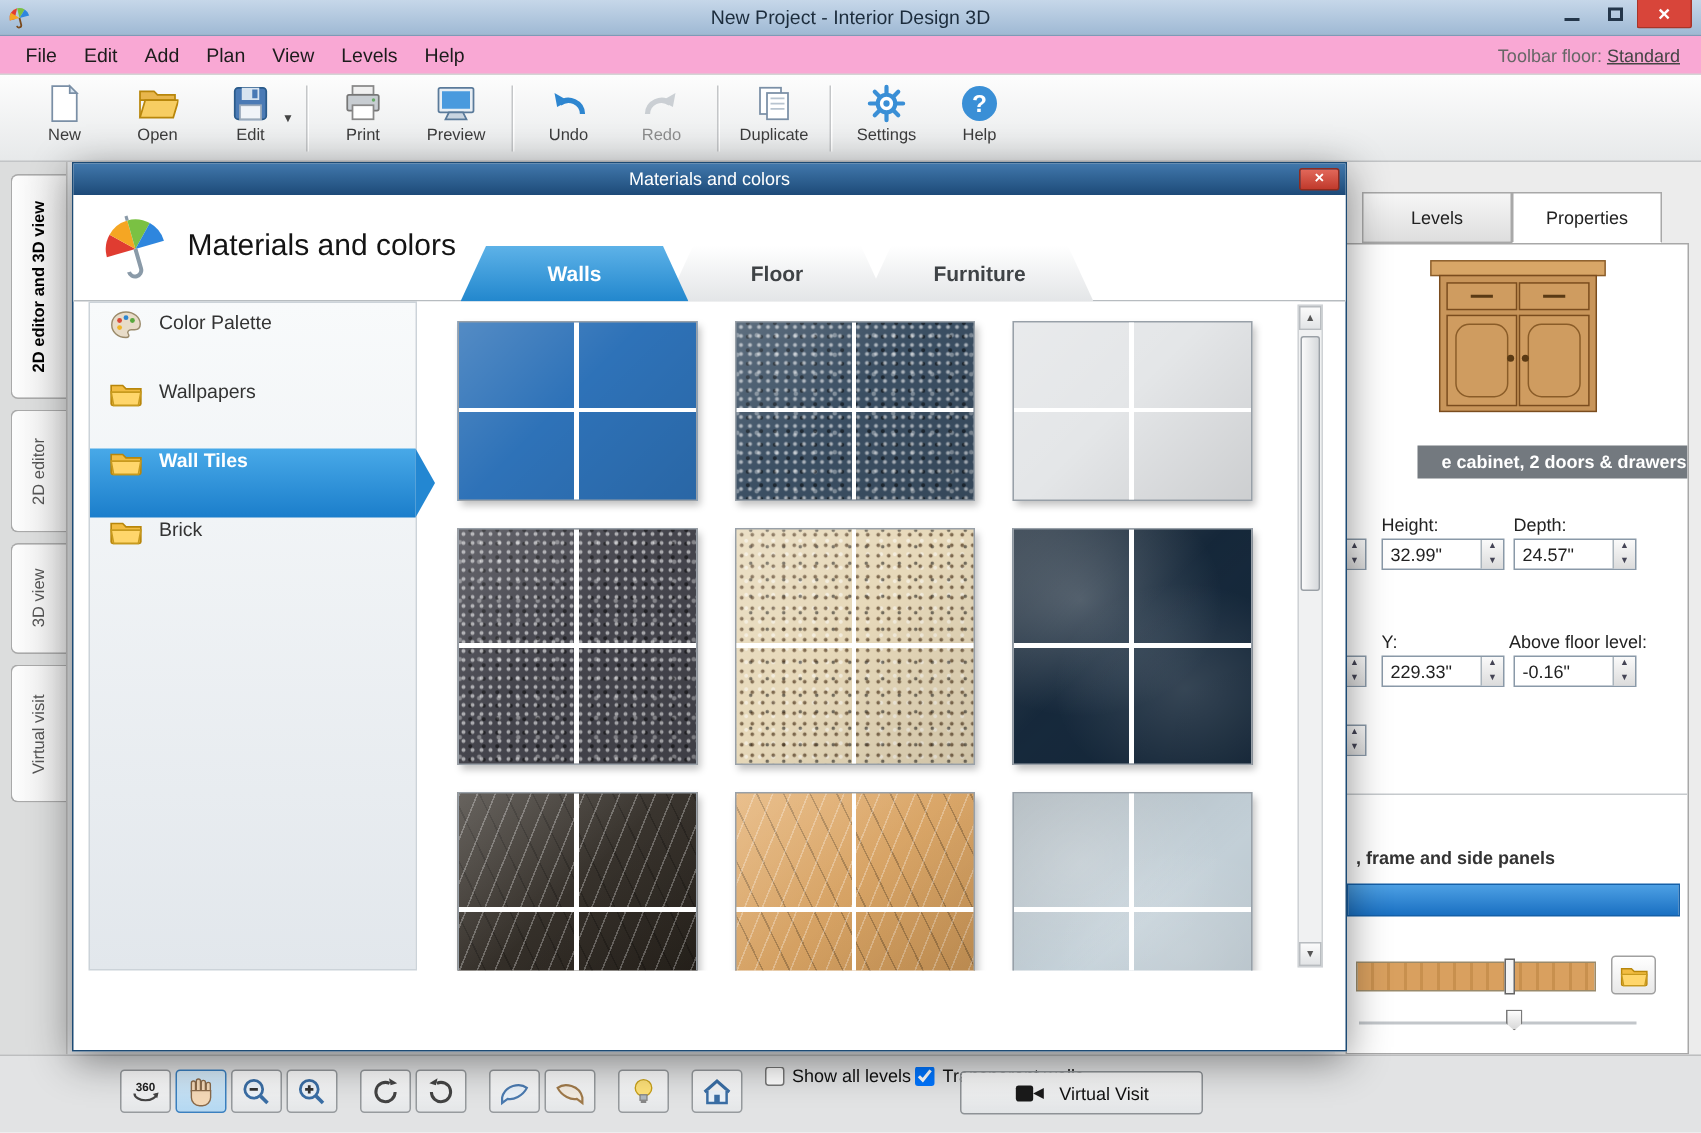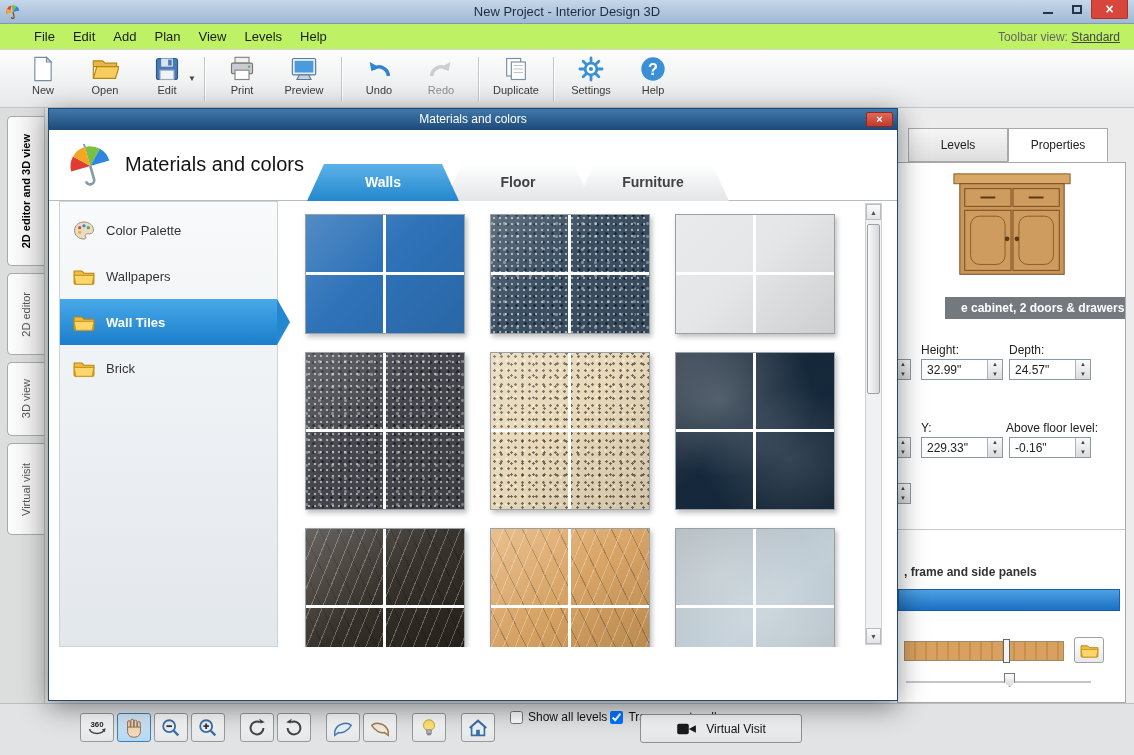--- a/index.html
+++ b/index.html
@@ -12,22 +12,22 @@
     display:flex; align-items:center; }
   .app-icon { margin-left:5px; width:16px; height:16px; }
   .win-title { position:absolute; left:0; right:0; text-align:center; font-size:13px; color:#1c2c3c; }
   .win-btns { margin-left:auto; display:flex; align-items:flex-start; height:100%; z-index:2; }
   .wbtn { width:29px; height:19px; display:flex; align-items:center; justify-content:center; cursor:default; }
   .wbtn .min-glyph { width:10px; border-bottom:2px solid #24364a; margin-top:6px; }
   .wbtn .max-glyph { width:10px; height:9px; border:2px solid #24364a; }
   .wbtn.close { width:37px; background:#d8453a; border:1px solid #a83428; border-top:none; color:#fff; font-size:14px; font-weight:bold; margin-right:6px; border-radius:0 0 2px 2px; }
 
   
-  .menubar { position:absolute; left:0; top:24px; right:0; height:26px; background:#bef264;
-    border-bottom:1px solid #d4d4d4; display:flex; align-items:center; padding-left:25px; font-size:13px; }
+  .menubar { position:absolute; left:0; top:24px; right:0; height:26px; background:#f9a8d4;
+    border-bottom:1px solid #d4d4d4; display:flex; align-items:center; padding-left:8px; font-size:13px; }
   .menu-item { padding:4px 9px; color:#1c1c1c; }
   .toolbar-view { margin-left:auto; margin-right:14px; color:#666; font-size:12px; }
   .toolbar-view a { color:#444; text-decoration:underline; }
 
   
   .toolbar { position:absolute; left:0; top:50px; right:0; height:58px;
     background:linear-gradient(#fdfdfd,#e7e9ea); border-bottom:1px solid #c2c4c6;
     display:flex; align-items:flex-start; padding:5px 0 0 12px; }
   .tool { width:62px; display:flex; flex-direction:column; align-items:center; gap:1px; font-size:11px; color:#3c3c3c; }
   .tool svg { width:28px; height:28px; }
@@ -101,21 +101,21 @@
   .dlg-heading { position:absolute; left:76px; top:23px; font-size:20px; color:#141414; }
   .dlg-tabs { position:absolute; left:258px; bottom:-1px; display:flex; }
   .dtab { height:37px; line-height:37px; text-align:center; font-size:14px; font-weight:bold; color:#3f4346;
     background:linear-gradient(#ffffff,#e3e5e7); clip-path:polygon(17px 0, calc(100% - 17px) 0, 100% 100%, 0 100%); margin-left:-14px; }
   .dtab:first-child { margin-left:0; }
   .dtab.active { background:linear-gradient(#5db2e8,#2287cd); color:#fff; z-index:2; }
   .dt1{width:152px;} .dt2{width:146px;} .dt3{width:142px;} .dt4{width:152px;}
 
   .dlg-sidebar { position:absolute; left:10px; top:92px; width:219px; bottom:53px;
     background:linear-gradient(#f8fafb,#e2e7ec); border:1px solid #ccd3d9; padding-top:5px; }
-  .cat { height:46px; display:flex; align-items:center; gap:11px; padding-left:13px; font-size:13px; color:#333; position:relative; }
+  .cat { height:46px; display:flex; gap:11px; padding-left:13px; font-size:13px; color:#333; position:relative; }
   .cat svg { width:22px; height:19px; flex:none; }
   .cat.active { background:linear-gradient(#48a9e8,#1b7ecb); color:#fff; font-weight:bold; z-index:3; }
   .cat.active::after { content:""; position:absolute; right:-13px; top:0; border-top:23px solid transparent;
     border-bottom:23px solid transparent; border-left:13px solid #2387d2; }
 
   .swatch-area { position:absolute; left:229px; top:92px; width:589px; bottom:53px; background:#fff;
     overflow:hidden; padding:13px 0 0 27px; }
   .swatch-grid { display:grid; grid-template-columns:160px 160px 160px; grid-template-rows:120px 158px 158px; gap:18px 25px; }
   .swatch { position:relative; border:1px solid #98a0a8; box-shadow:2px 3px 5px rgba(0,0,0,.25); background-color:var(--c); }
   .swatch::before { content:""; position:absolute; inset:0;
@@ -187,21 +187,21 @@
 
 <div class="menubar">
   <span class="menu-item">File</span>
   <span class="menu-item">Edit</span>
   <span class="menu-item">Add</span>
   <span class="menu-item">Plan</span>
   <span class="menu-item">View</span>
   <span class="menu-item">Levels</span>
   <span class="menu-item">Help</span>
   <span class="toolbar-view">
-    <span>Toolbar view:</span>
+    <span>Toolbar floor:</span>
     <a>Standard</a>
   </span>
 </div>
 
 <div class="toolbar">
   <div class="tool">
     <svg viewBox="0 0 24 24">
         <path d="M5 2h10l4 4v16H5z" fill="#fff" stroke="#7a8fa6"></path>
         <path d="M15 2v4h4z" fill="#d8e4f0" stroke="#7a8fa6"></path>
       </svg>

